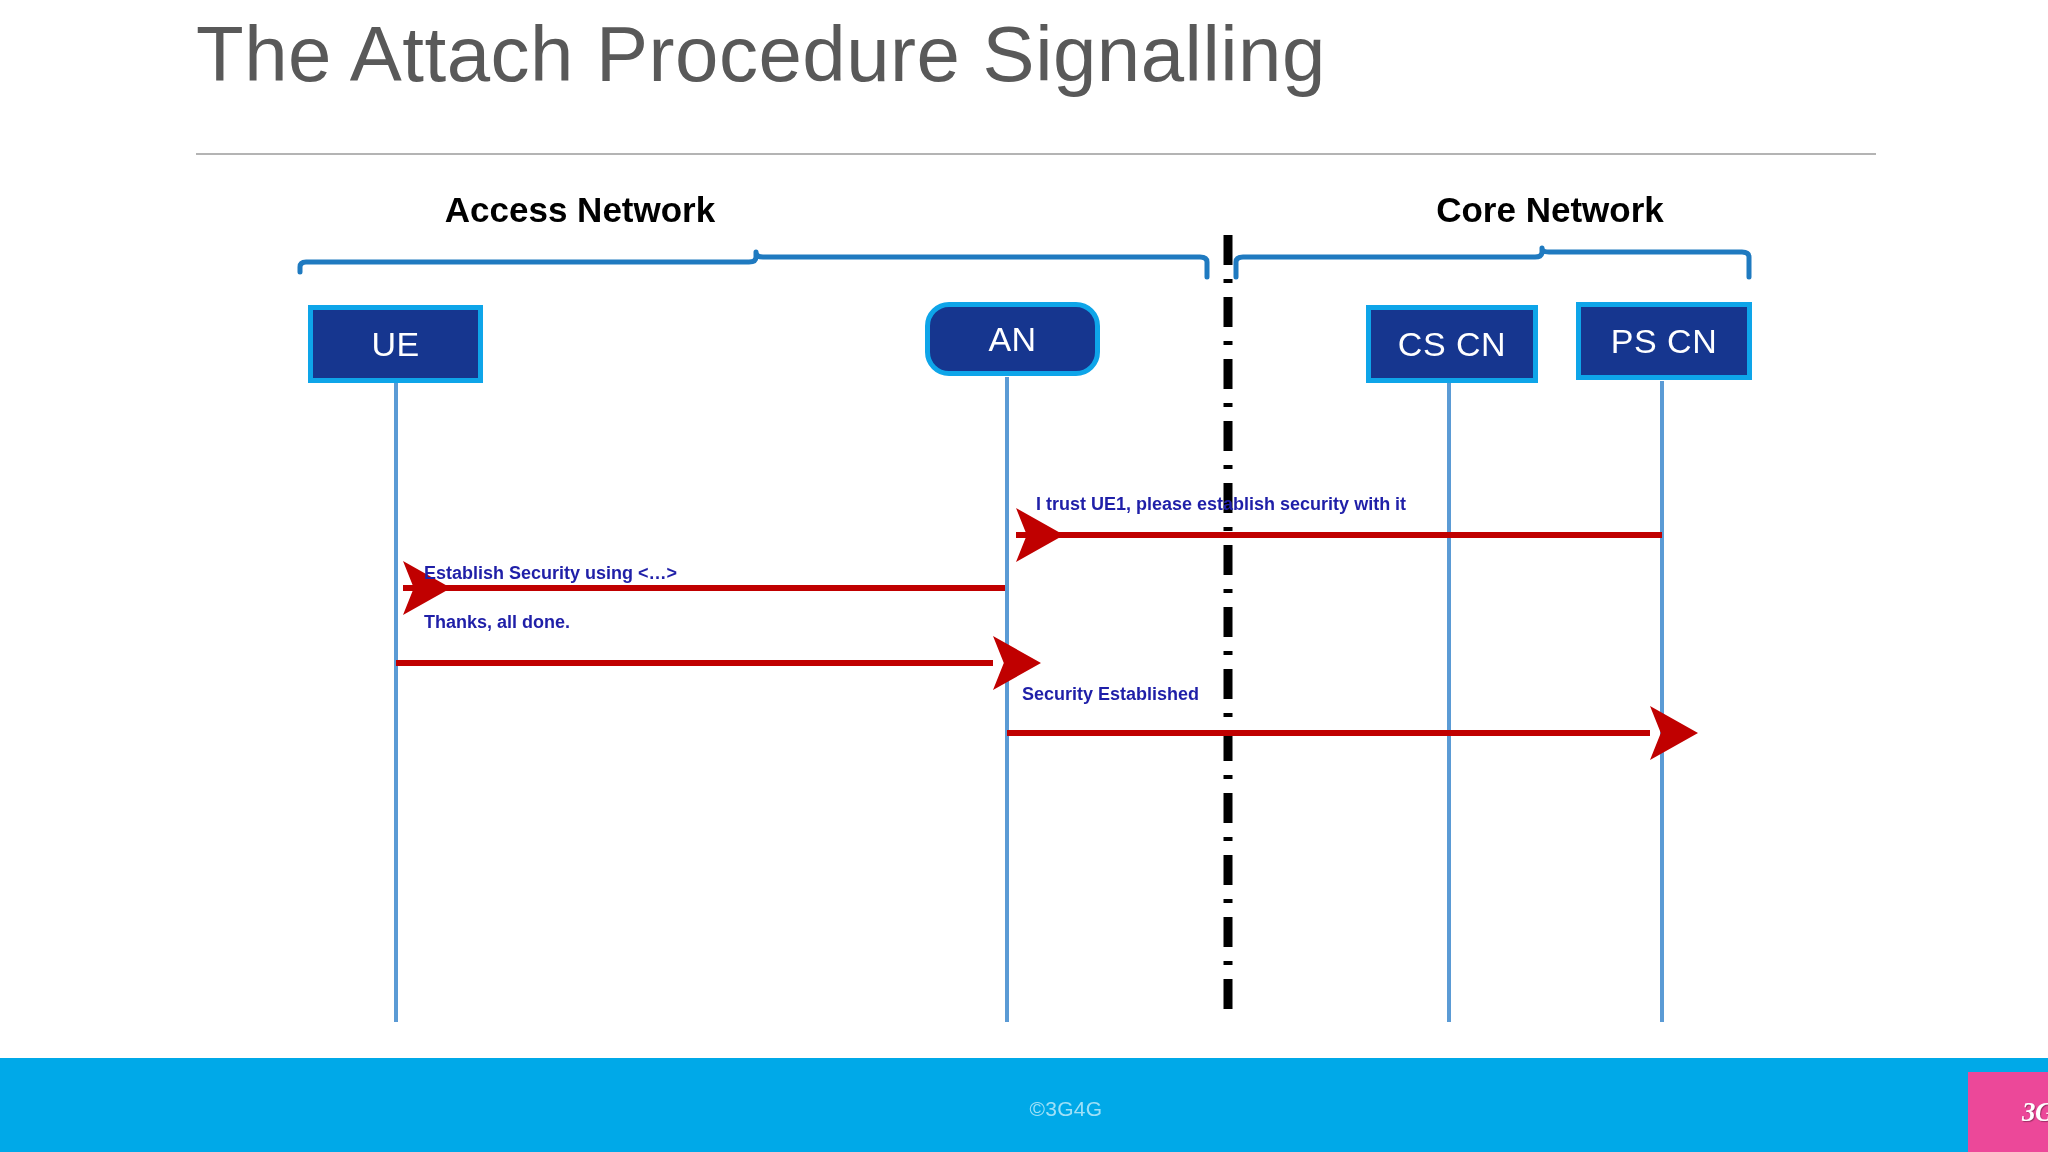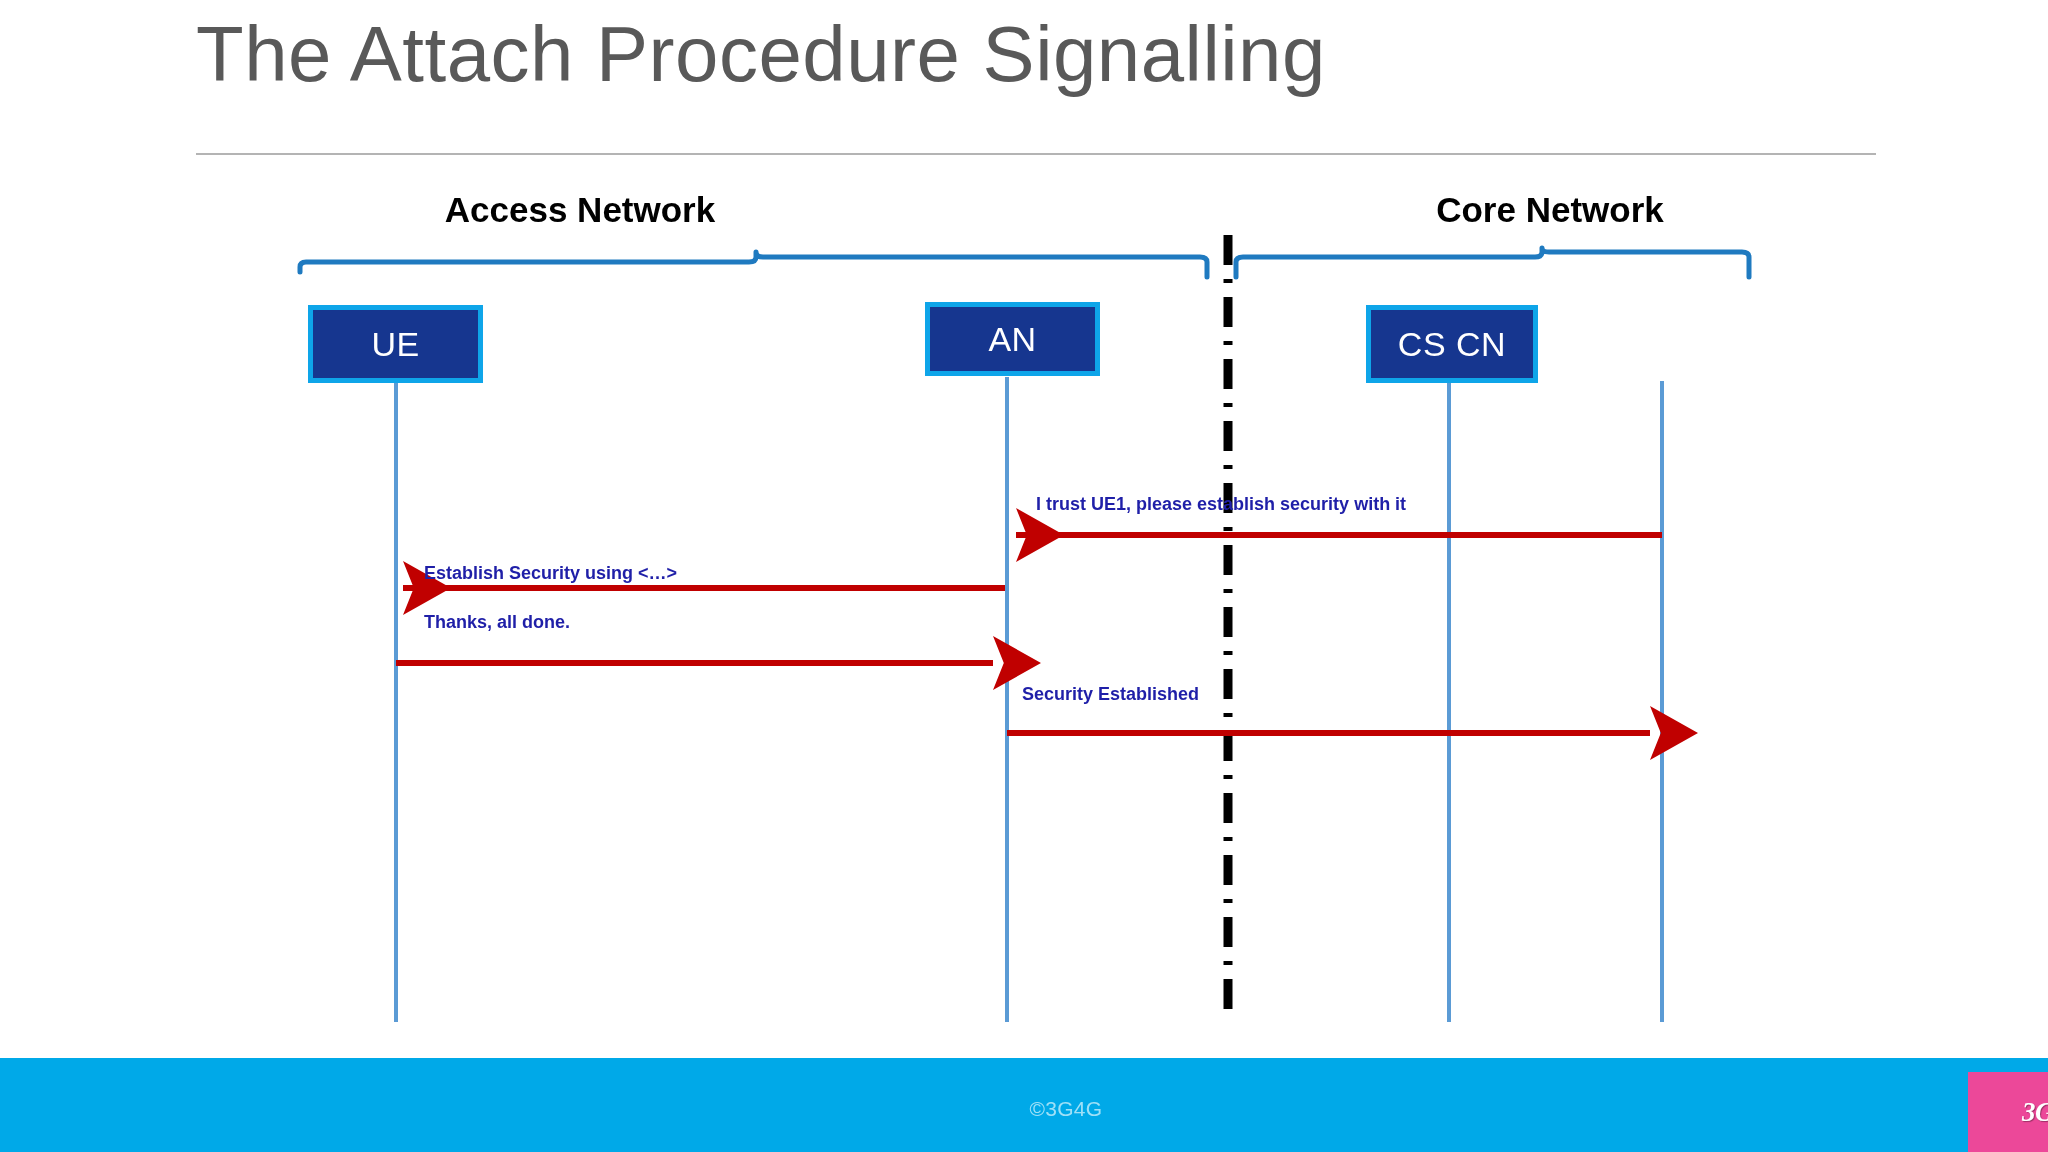--- a/index.html
+++ b/index.html
@@ -72,21 +72,21 @@
     color: #ffffff;
     font-size: 34px;
     font-weight: normal;
     display: flex;
     align-items: center;
     justify-content: center;
     box-sizing: border-box;
     letter-spacing: 0.5px;
   }
   #node-ue    { left: 308px;  top: 305px; width: 175px; height: 78px; }
-  #node-an    { left: 925px;  top: 302px; width: 175px; height: 74px; }
+  #node-an    { left: 925px;  top: 302px; width: 175px; height: 74px; border-radius: 24px; }
   #node-cscn  { left: 1366px; top: 305px; width: 172px; height: 78px; }
   #node-pscn  { left: 1576px; top: 302px; width: 176px; height: 78px; }
 
   
   .msg-label {
     position: absolute;
     font-size: 18px;
     font-weight: bold;
     color: #1f1fa8;
     white-space: nowrap;
@@ -175,20 +175,21 @@
     <line x1="396" y1="663" x2="993" y2="663" stroke="#c00000" stroke-width="6" marker-end="url(#arrow-right)"></line>
     <line x1="1007" y1="733" x2="1650" y2="733" stroke="#c00000" stroke-width="6" marker-end="url(#arrow-right)"></line>
   </svg>
 
   <div class="group-label" id="group-label-access">Access Network</div>
   <div class="group-label" id="group-label-core">Core Network</div>
 
   <div class="node-box" id="node-ue">UE</div>
   <div class="node-box" id="node-an">AN</div>
   <div class="node-box" id="node-cscn">CS CN</div>
+  <div class="node-box" id="node-pscn">PS CN</div>
 
   <div class="msg-label" id="msg-label-0">I trust UE1, please establish security with it</div>
   <div class="msg-label" id="msg-label-1">Establish Security using &lt;…&gt;</div>
   <div class="msg-label" id="msg-label-2">Thanks, all done.</div>
   <div class="msg-label" id="msg-label-3">Security Established</div>
 </div>
 
 <div id="footer-bar"></div>
 <div id="footer-copyright">©3G4G</div>
 <div id="footer-logo">

